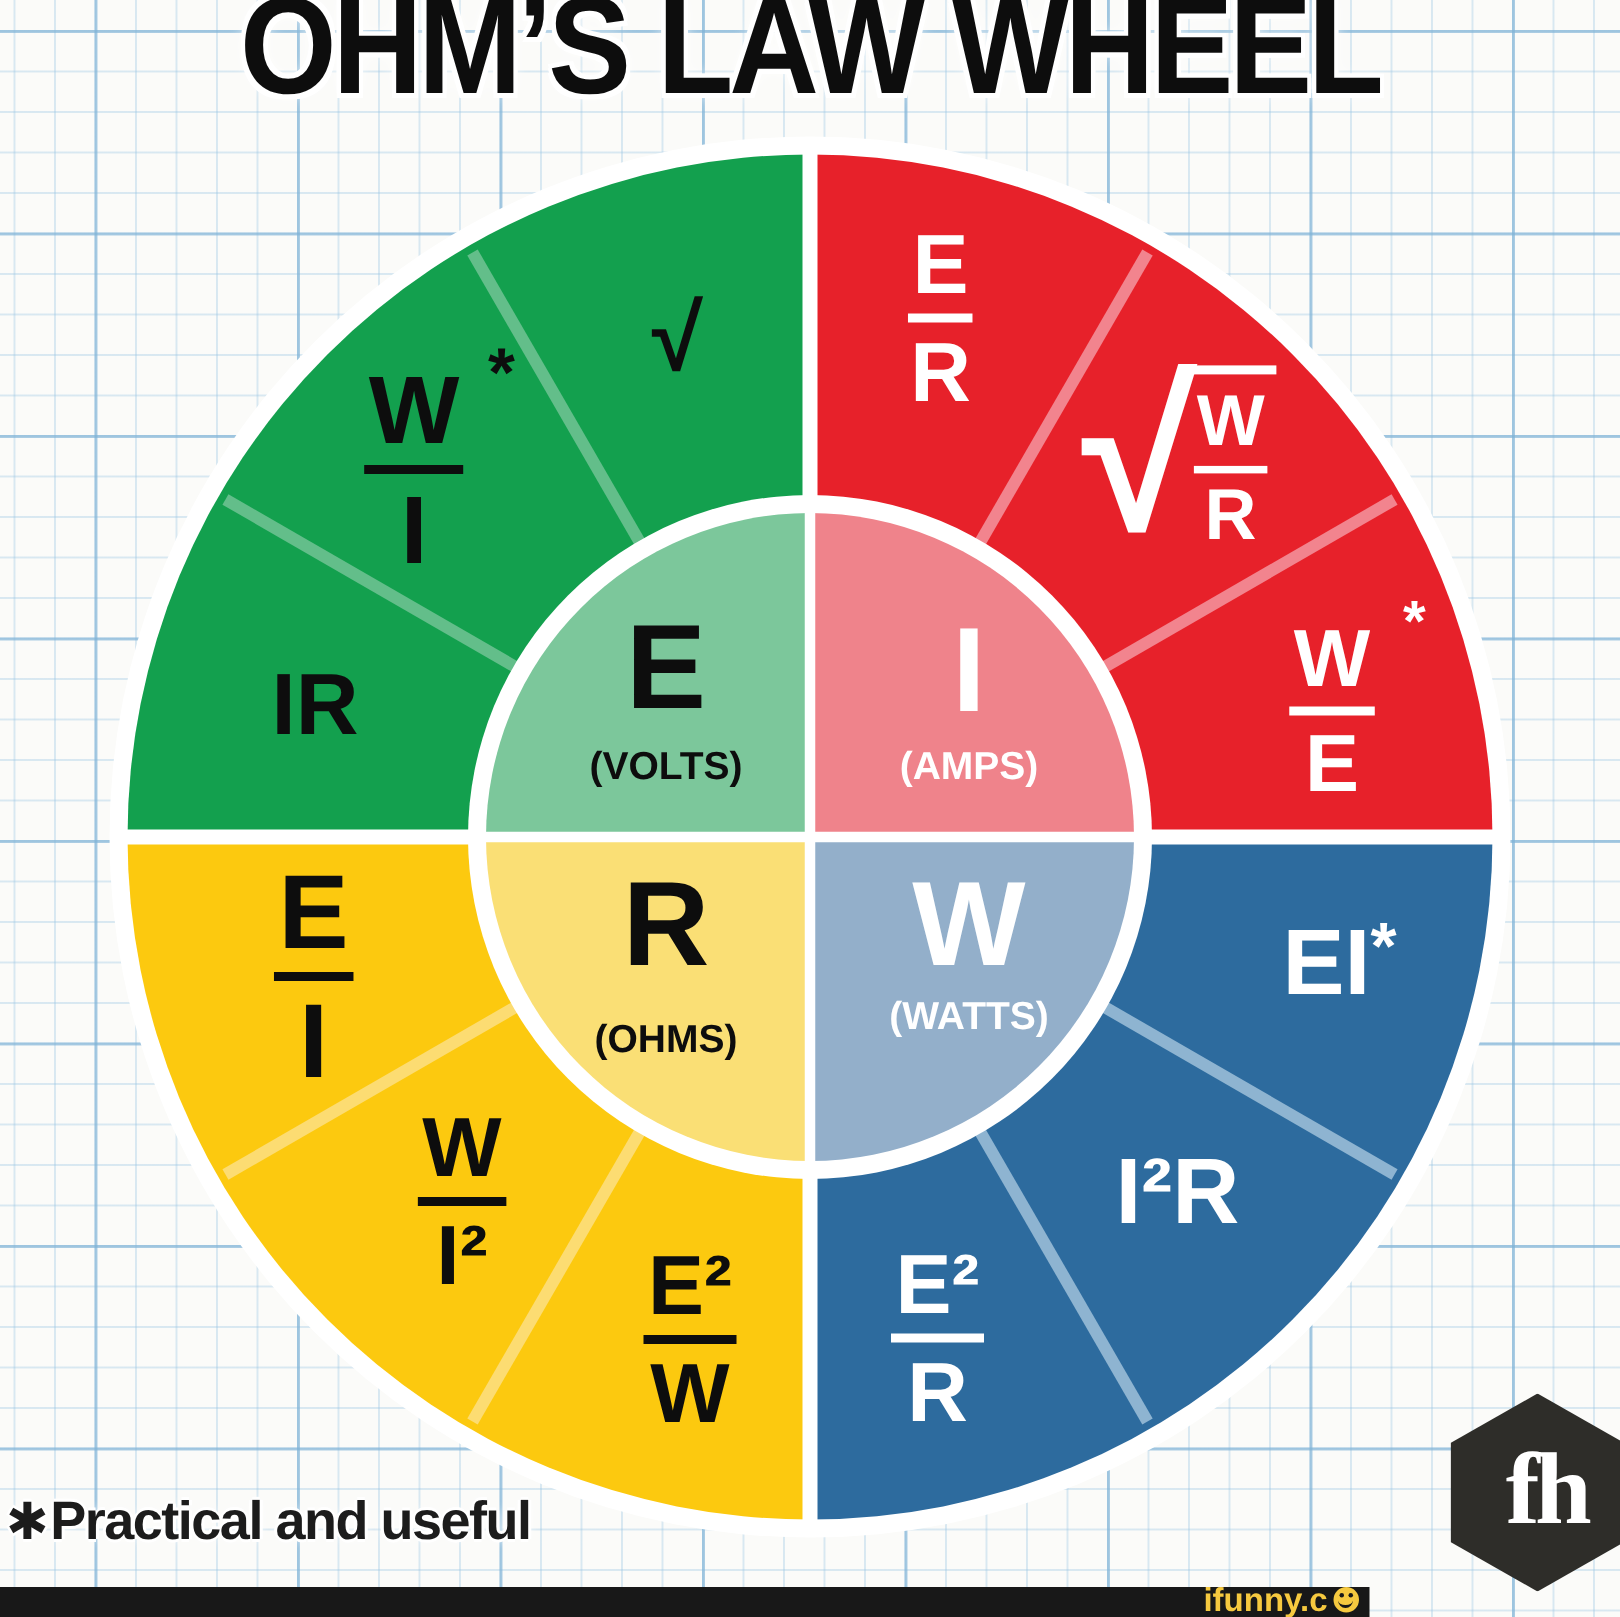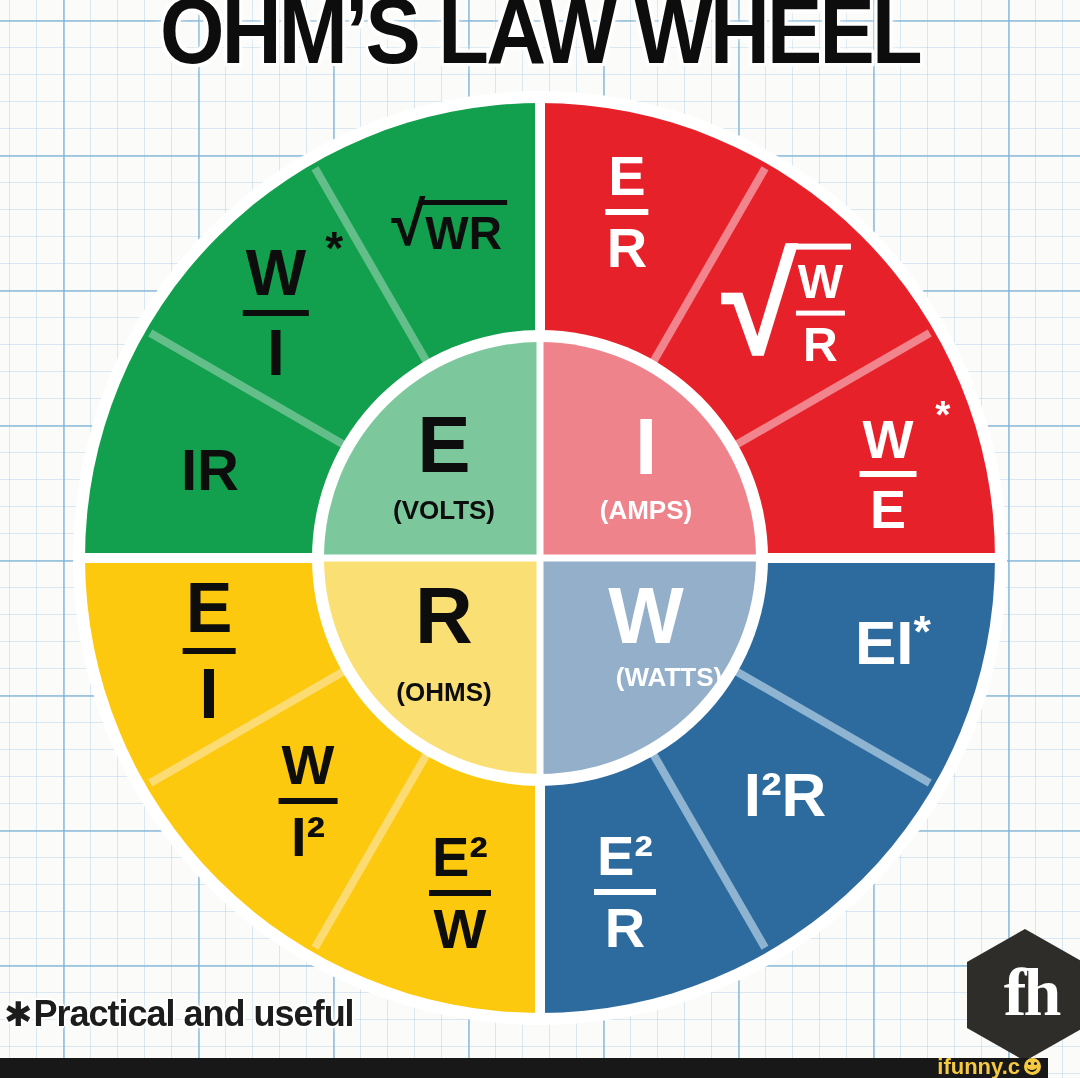--- a/index.html
+++ b/index.html
@@ -54,21 +54,21 @@
   .footnote .fstar{font-size:34px;margin-right:2px;}
   .fh-logo{
     position:absolute;left:967px;top:929px;width:116px;height:132px;background:#2e2d29;
     clip-path:polygon(50% 0,100% 25%,100% 75%,50% 100%,0 75%,0 25%);
     display:flex;align-items:center;justify-content:center;
   }
   .fh-logo span{
     font-family:"Liberation Serif","DejaVu Serif",serif;font-weight:bold;
     font-size:68px;color:#fff;letter-spacing:-3px;line-height:1;margin-top:-6px;margin-left:12px;
   }
-  .bottom-bar{position:absolute;left:0;top:1058px;width:1048px;height:20px;background:#181818;}
+  .bottom-bar{position:absolute;left:0;top:1058px;width:913px;height:20px;background:#181818;}
   .watermark{
     position:absolute;right:28px;top:-3px;color:#f6c93f;font-weight:800;
     font-size:22px;line-height:24px;letter-spacing:0;
   }
   .smiley{display:inline-block;width:17px;height:17px;border-radius:50%;background:#f6c93f;
     position:absolute;right:7px;top:0;}
   .smiley i{position:absolute;left:4px;top:4px;width:3px;height:3px;border-radius:50%;
     background:#181818;box-shadow:6px 0 0 #181818;}
   .smiley u{position:absolute;left:3px;top:4px;width:10px;height:8px;
     border-bottom:2px solid #181818;border-radius:50%;}
@@ -118,21 +118,20 @@
     <span class="frac">
       <span class="num">W</span>
       <span class="bar"></span>
       <span class="den">I</span>
       <span class="frac-star">*</span>
     </span>
   </div>
   <div class="f black" style="left:449px;top:228px;font-size:46px;">
     <span class="sqrt">
       <span class="rad">√</span>
-      <span class="expr">WR</span>
     </span>
   </div>
 
   <div class="f white" style="left:627px;top:212px;font-size:56px;">
     <span class="frac">
       <span class="num">E</span>
       <span class="bar"></span>
       <span class="den">R</span>
     </span>
   </div>
@@ -191,21 +190,21 @@
     </span>
   </div>
 
   <div class="core-sym black" style="left:444px;top:445px;">E</div>
   <div class="core-unit black" style="left:444px;top:510px;">(VOLTS)</div>
   <div class="core-sym white" style="left:646px;top:447px;">I</div>
   <div class="core-unit white" style="left:646px;top:510px;">(AMPS)</div>
   <div class="core-sym black" style="left:444px;top:616px;">R</div>
   <div class="core-unit black" style="left:444px;top:692px;">(OHMS)</div>
   <div class="core-sym white" style="left:646px;top:616px;">W</div>
-  <div class="core-unit white" style="left:646px;top:677px;margin-left:23px;">(WATTS)</div>
+  <div class="core-unit white" style="left:646px;top:677px;">(WATTS)</div>
 
   <div class="footnote">
     <div><span class="fstar">✱</span><span>Practical and useful</span></div>
   </div>
 
   <div class="fh-logo">
     <span>fh</span>
   </div>
 
   <div class="bottom-bar">

